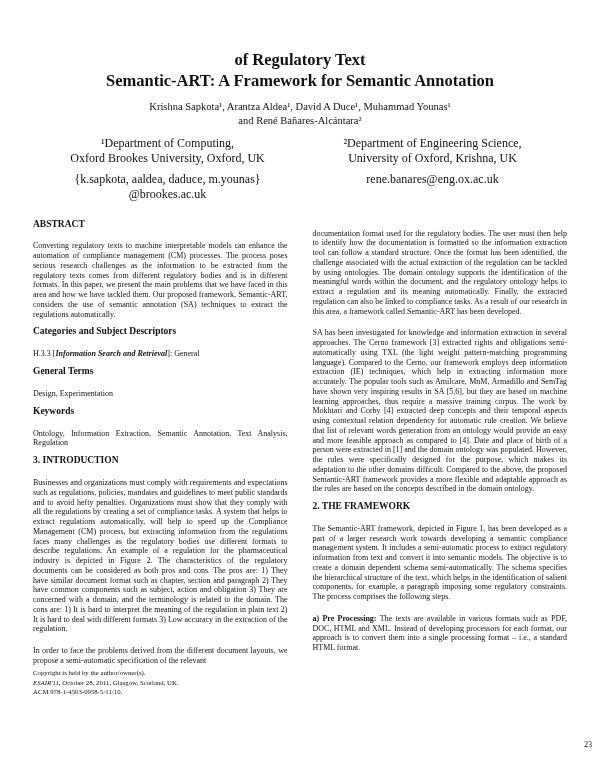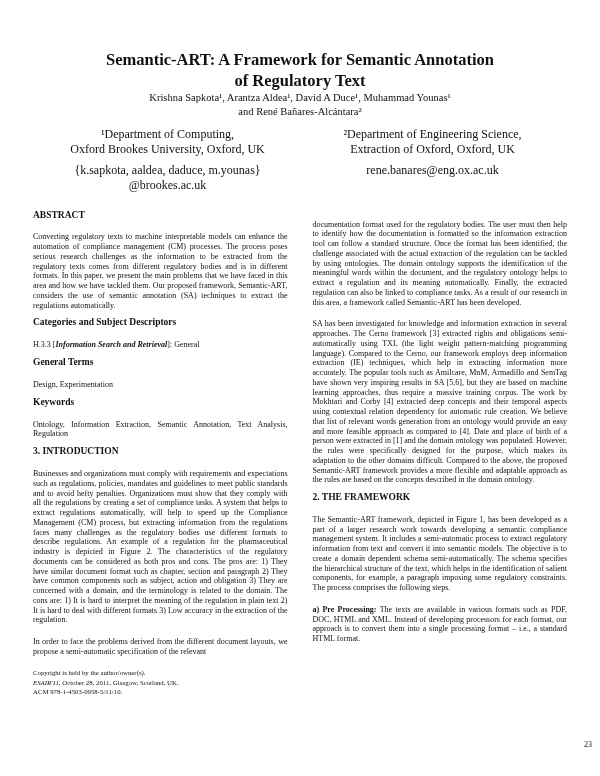--- a/index.html
+++ b/index.html
@@ -14,20 +14,21 @@
   }
   .title {
     padding-top: 50px;
     text-align: center;
     font-weight: bold;
     font-size: 16.5px;
     line-height: 1.25;
   }
   .title .tline { display: block; }
   .authors {
+    margin-top: 9px;
     text-align: center;
     font-size: 10.5px;
     line-height: 1.3;
   }
   .authors .aline { display: block; }
   .affils {
     display: flex;
     justify-content: center;
     margin-top: 8px;
   }
@@ -75,41 +76,41 @@
     text-align: right;
     font-size: 8px;
   }
 </style>
 </head>
 <body>
 
 <div class="page">
 
   <div class="title">
+    <span class="tline">of Regulatory Text</span>
     <span class="tline">Semantic-ART: A Framework for Semantic Annotation</span>
-    <span class="tline">of Regulatory Text</span>
   </div>
 
   <div class="authors">
     <span class="aline">Krishna Sapkota¹, Arantza Aldea¹, David A Duce¹, Muhammad Younas¹</span>
     <span class="aline">and René Bañares-Alcántara²</span>
   </div>
 
   <div class="affils">
     <div class="affil">
       <div>¹Department of Computing,</div>
       <div>Oxford Brookes University, Oxford, UK</div>
       <div class="email">
         <div>{k.sapkota, aaldea, daduce, m.younas}</div>
         <div>@brookes.ac.uk</div>
       </div>
     </div>
     <div class="affil">
       <div>²Department of Engineering Science,</div>
-      <div>Extraction of Oxford, Oxford, UK</div>
+      <div>University of Oxford, Krishna, UK</div>
       <div class="email">
         <div>rene.banares@eng.ox.ac.uk</div>
       </div>
     </div>
   </div>
 
   <div class="columns">
 
     <div class="col">
       <h2>ABSTRACT</h2>

